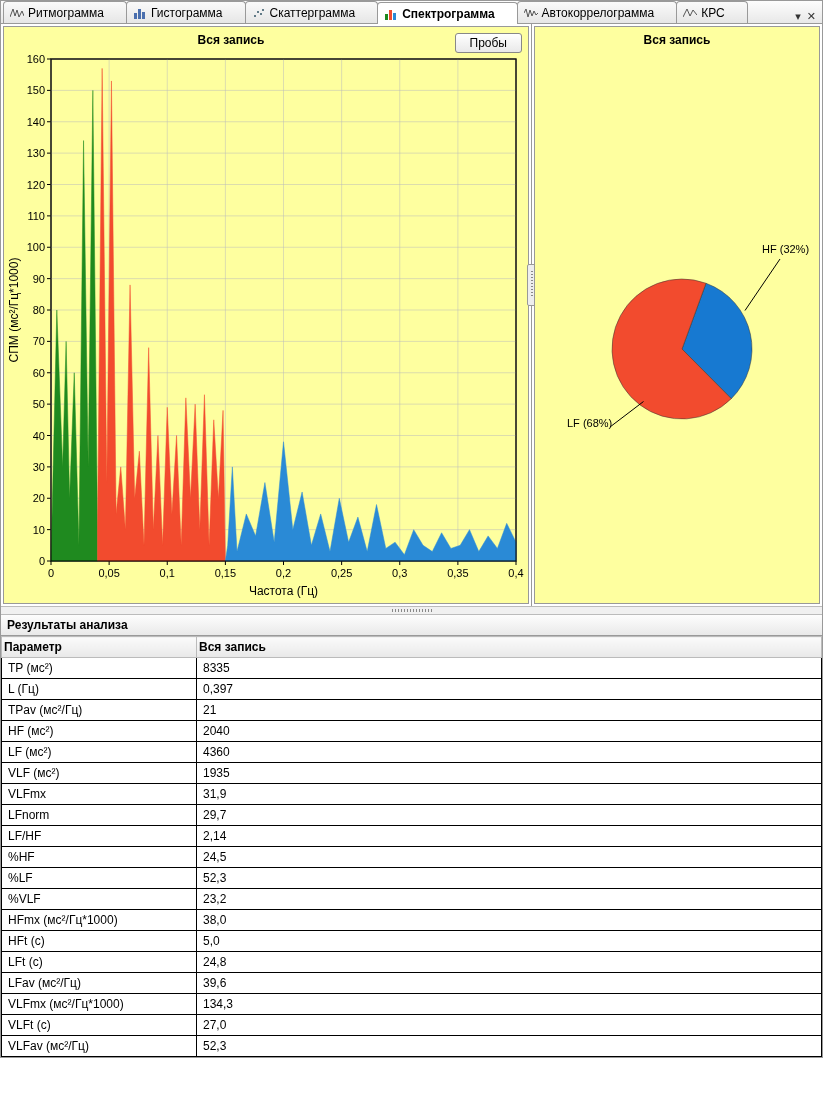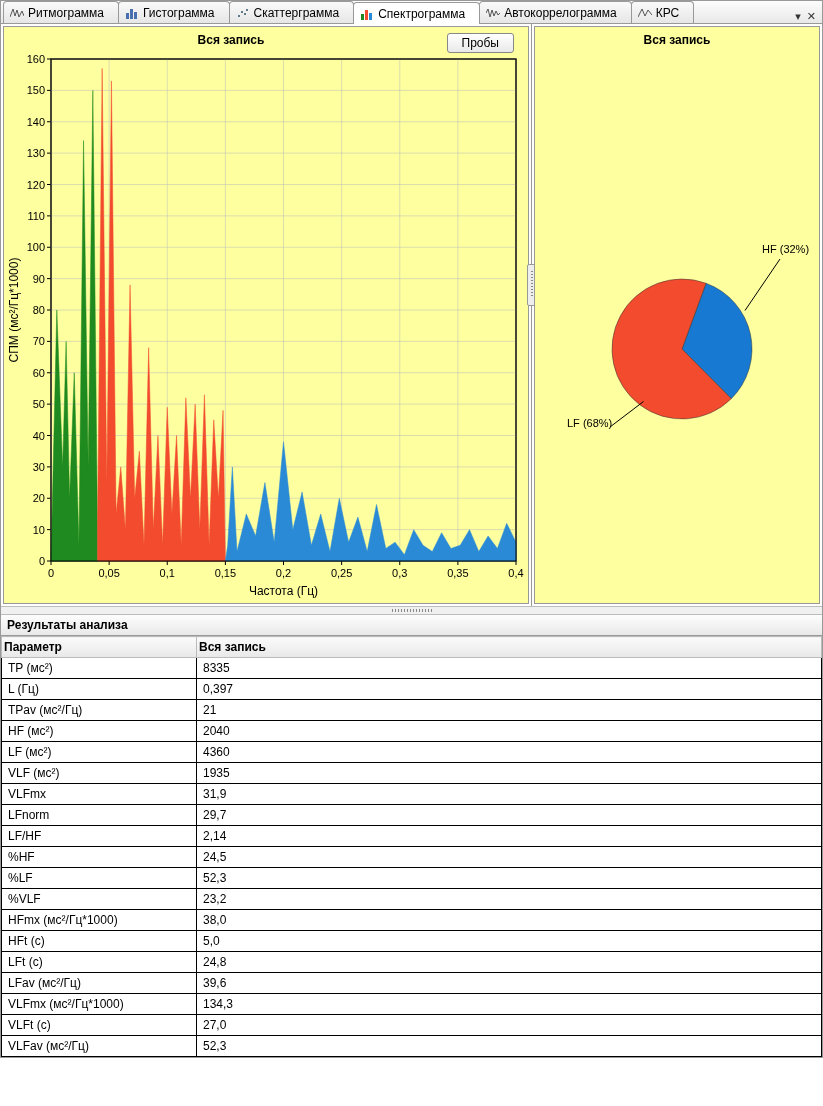--- a/index.html
+++ b/index.html
@@ -1,30 +1,30 @@
 <!DOCTYPE html>
 <html><head>
 <meta charset="utf-8">
 <style>
 html,body{margin:0;padding:0;font-family:"Segoe UI",Arial,sans-serif;font-size:12px;color:#000;background:#fff;width:823px}
 .container{width:823px;border:1px solid #999;box-sizing:border-box}
 .tabbar{display:flex;align-items:flex-end;background:linear-gradient(#fdfdfd,#e8e8e8);border-bottom:1px solid #999;height:22px;position:relative;padding-left:2px}
-.tab{display:flex;align-items:center;gap:4px;padding:2px 14px 2px 6px;border:1px solid #999;border-bottom:none;border-top-left-radius:4px;border-top-right-radius:4px;margin-right:-1px;background:linear-gradient(#fafafa,#e6e6e6);font-size:12px;cursor:pointer;height:17px}
-.tab.active{background:#fff;font-weight:normal;position:relative;top:1px}
+.tab{display:flex;align-items:center;gap:4px;padding:2px 22px 2px 6px;border:1px solid #999;border-bottom:none;border-top-left-radius:4px;border-top-right-radius:4px;margin-right:-1px;background:linear-gradient(#fafafa,#e6e6e6);font-size:12px;cursor:pointer;height:17px}
+.tab.active{background:#fff;font-weight:bold;position:relative;top:1px}
 .tab .ticon{width:14px;height:12px;display:inline-block}
 .tabbar .spacer{flex:1}
 .winbtns{display:flex;align-items:center;gap:6px;padding-right:6px;color:#333}
 .winbtns span{cursor:pointer;font-size:11px}
 .charts{display:flex;background:#fff}
 .chart-left{flex:1;min-width:0}
 .chart-right{width:290px;border-left:1px solid #999;position:relative}
 .plot-wrap{position:relative;margin:2px}
 .plot-bg{background:#feff9f;border:1px solid #999}
 .plot-title{position:absolute;left:0;right:70px;top:6px;text-align:center;font-weight:bold;font-size:12px}
-.btn-probe{position:absolute;right:14px;top:6px;background:linear-gradient(#fff,#e9e9e9);border:1px solid #888;border-radius:3px;padding:2px 14px;font-size:12px;cursor:pointer}
+.btn-probe{position:absolute;right:6px;top:6px;background:linear-gradient(#fff,#e9e9e9);border:1px solid #888;border-radius:3px;padding:2px 14px;font-size:12px;cursor:pointer}
 .splitter-h{height:7px;background:#f0f0f0;border-top:1px solid #bbb;border-bottom:1px solid #bbb;display:flex;align-items:center;justify-content:center;cursor:row-resize}
 .splitter-h::after{content:"";width:40px;height:3px;background:repeating-linear-gradient(90deg,#888 0 1px,transparent 1px 3px)}
 .results-head{background:linear-gradient(#fdfdfd,#e9e9e9);border-bottom:1px solid #999;padding:3px 6px;font-weight:bold}
 table.results{width:100%;border-collapse:collapse;font-size:12px}
 table.results th{background:linear-gradient(#fbfbfb,#e8e8e8);text-align:left;padding:3px 2px;border:1px solid #bbb;font-weight:bold}
 table.results td{padding:3px 6px;border:1px solid #000000}
 table.results td:first-child{width:182px}
 .vsplit-handle{position:absolute;left:-5px;top:240px;width:9px;height:40px;background:#eee;border:1px solid #999;border-radius:2px;cursor:col-resize}
 .vsplit-handle::after{content:"";position:absolute;left:3px;top:6px;width:2px;height:26px;background:repeating-linear-gradient(#888 0 1px,transparent 1px 3px)}
 svg text{font-family:"Segoe UI",Arial,sans-serif}

